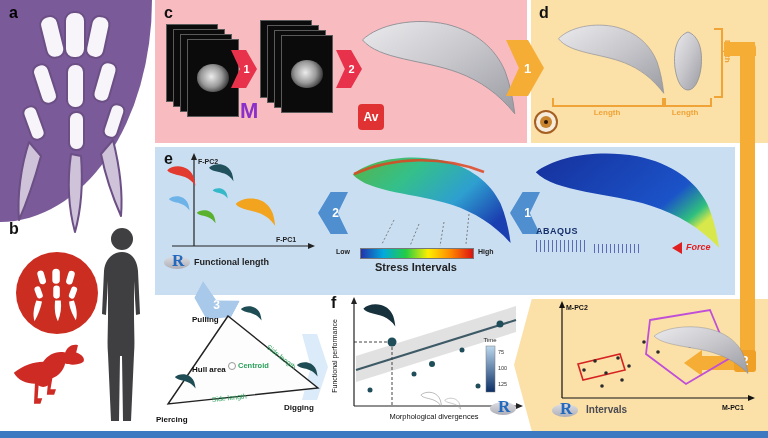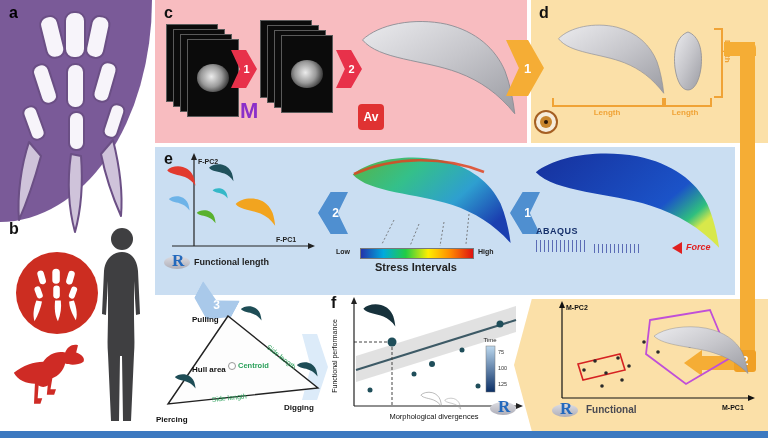--- a/index.html
+++ b/index.html
@@ -324,15 +324,15 @@
         <circle cx="158" cy="50" r="1.8"></circle>
       <circle cx="70" cy="90" r="1.8"></circle>
         <circle cx="90" cy="84" r="1.8"></circle>
     </g>
     <use href="#clawP" transform="translate(118,30) scale(1.0,0.72)" fill="url(#grayClaw)" stroke="#85858b" stroke-width="0.5"></use>
   </svg>
   <div class="rlogo" style="left:552px;top:400px;">
     <span class="ring"></span>
       <span class="r">R</span>
   </div>
-  <div class="txt" style="left:586px;top:404px;font-weight:bold;font-size:10px;color:#4a4a52;">Functional</div>
+  <div class="txt" style="left:586px;top:404px;font-weight:bold;font-size:10px;color:#4a4a52;">Intervals</div>
 
 </div>
 
 </body></html>

